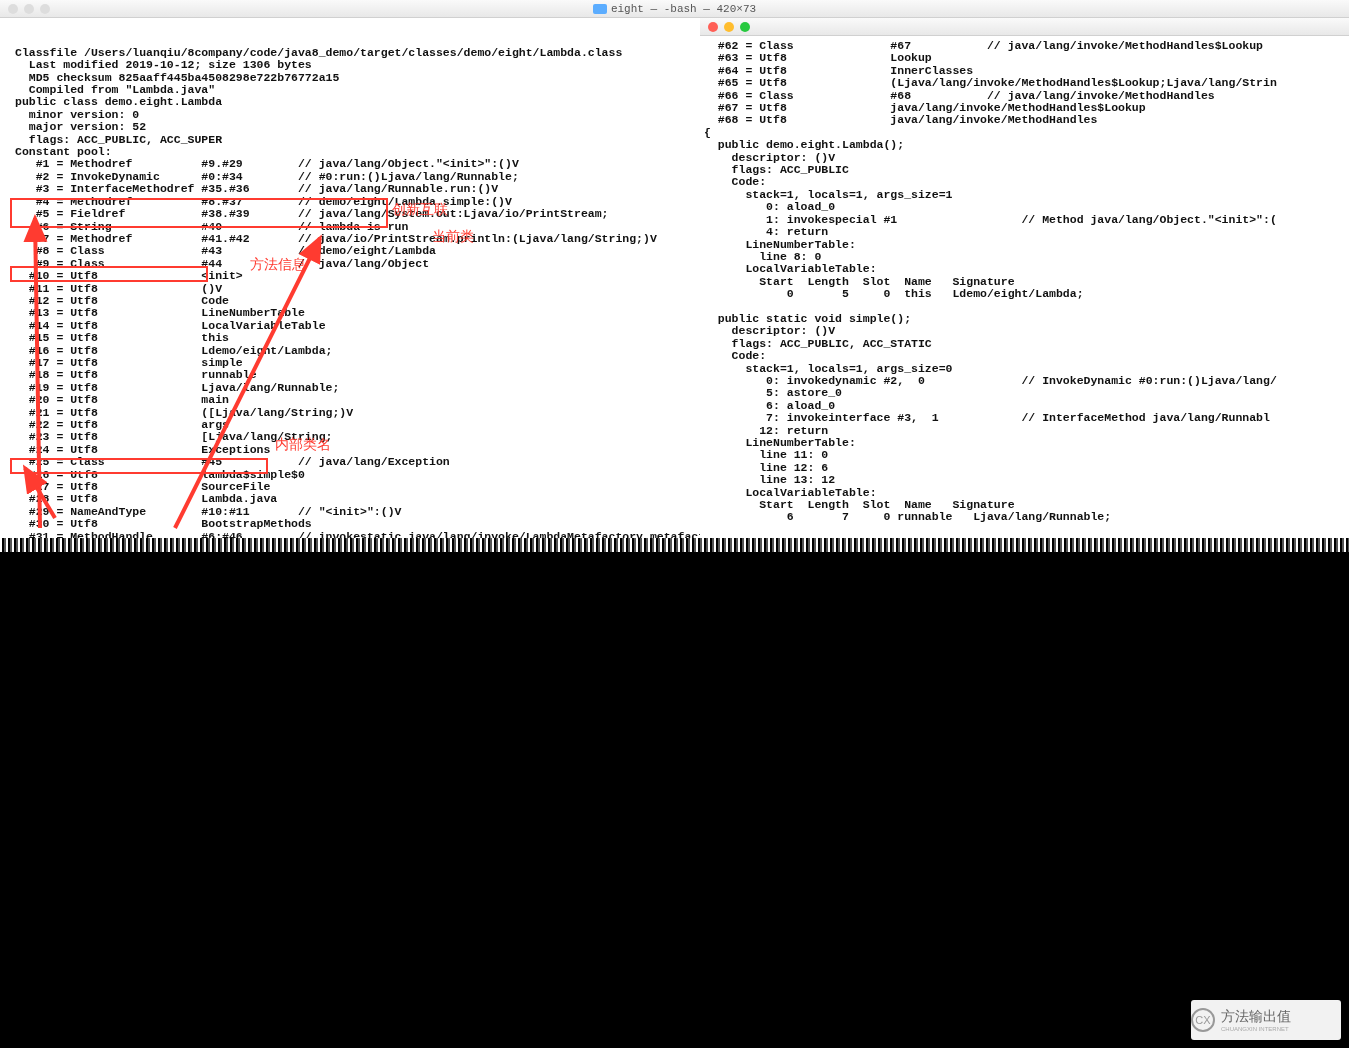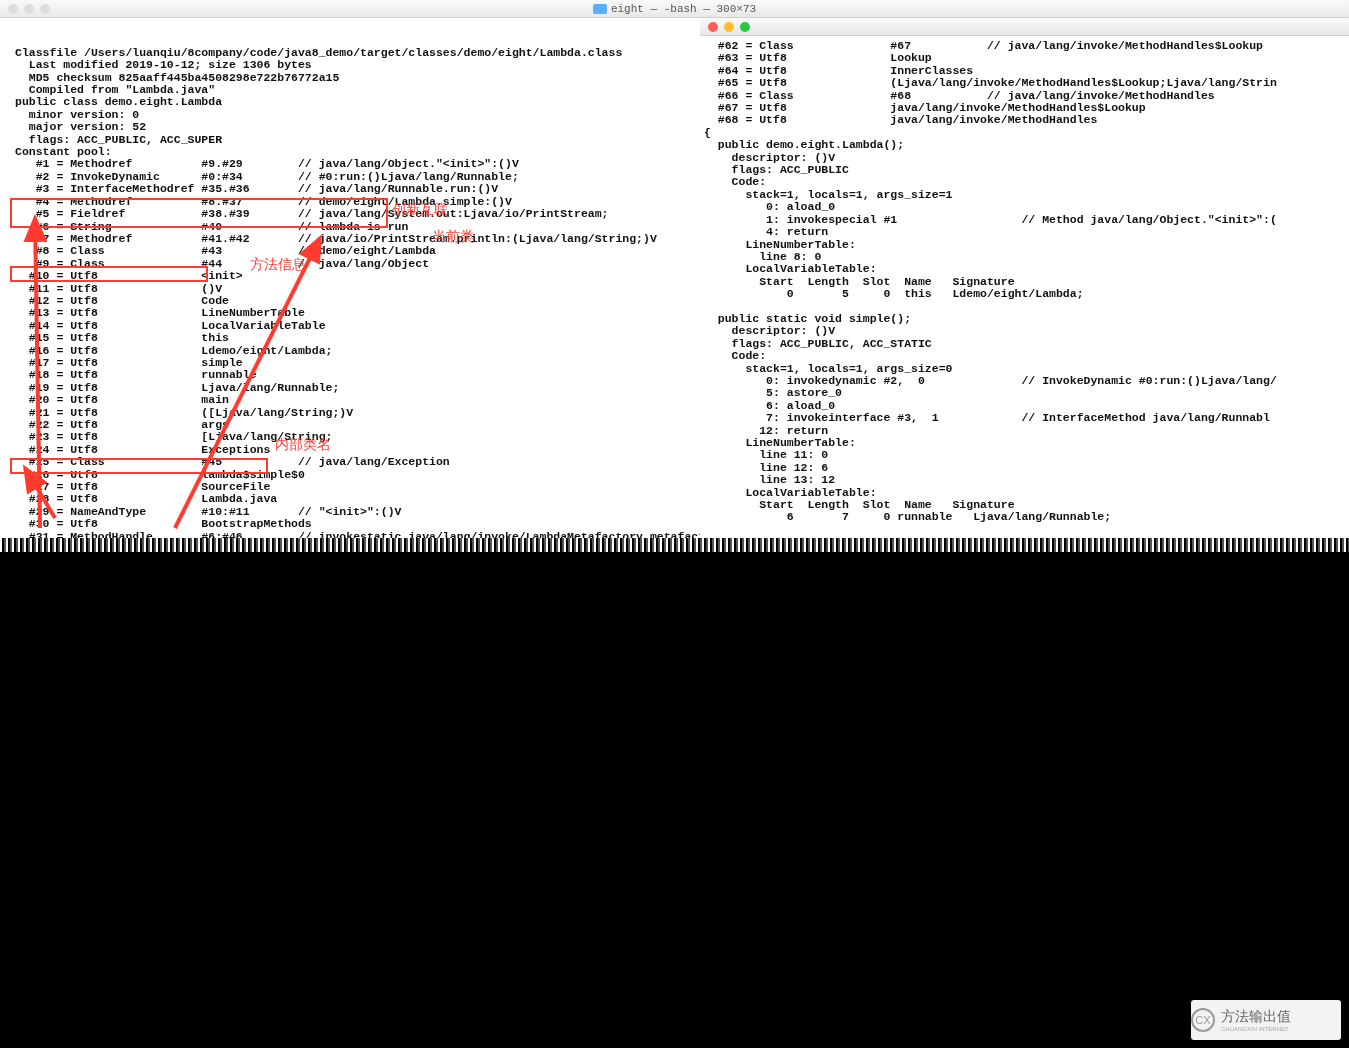--- a/index.html
+++ b/index.html
@@ -146,21 +146,21 @@
 </head>
 <body>
 
 <div class="titlebar-top">
   <div class="traffic-lights">
     <div class="traffic-light"></div>
     <div class="traffic-light"></div>
     <div class="traffic-light"></div>
   </div>
   <span class="folder-icon"></span>
-  <span>eight — -bash — 300×73</span>
+  <span>eight — -bash — 420×73</span>
 </div>
 
 <div class="terminal-left">
   <div id="left-lines">Classfile /Users/luanqiu/8company/code/java8_demo/target/classes/demo/eight/Lambda.class
   Last modified 2019-10-12; size 1306 bytes
   MD5 checksum 825aaff445ba4508298e722b76772a15
   Compiled from "Lambda.java"
 public class demo.eight.Lambda
   minor version: 0
   major version: 52

